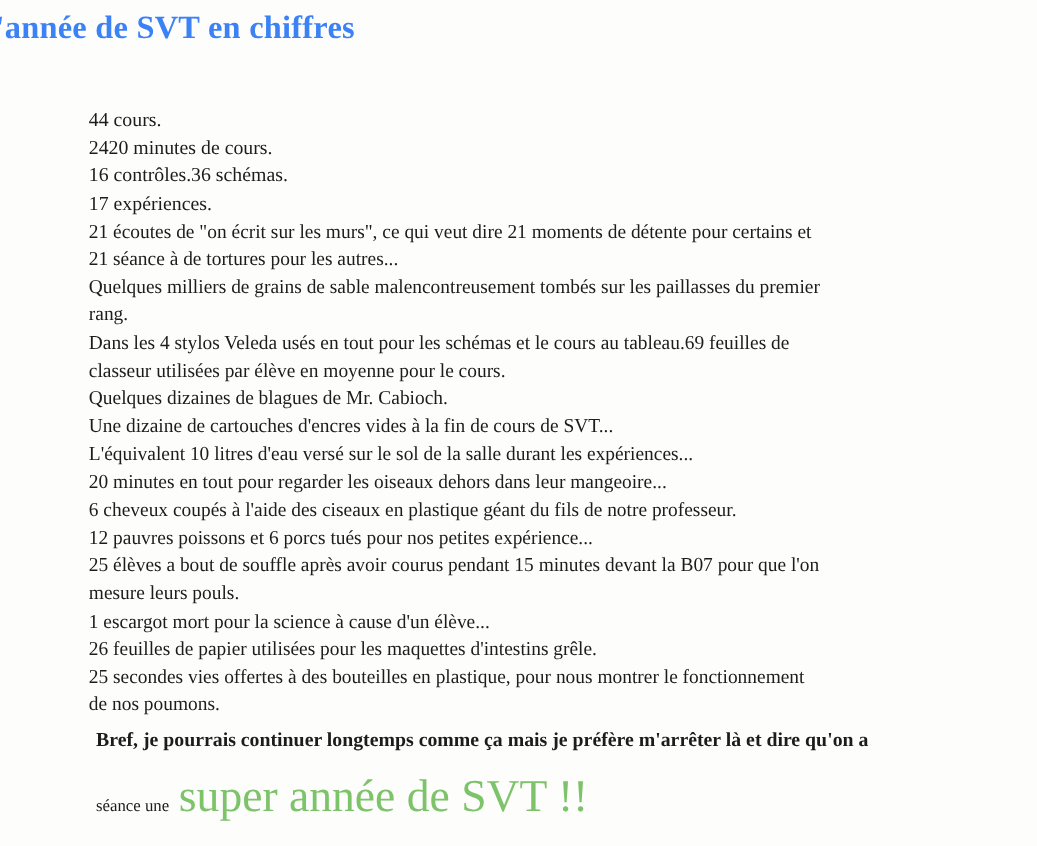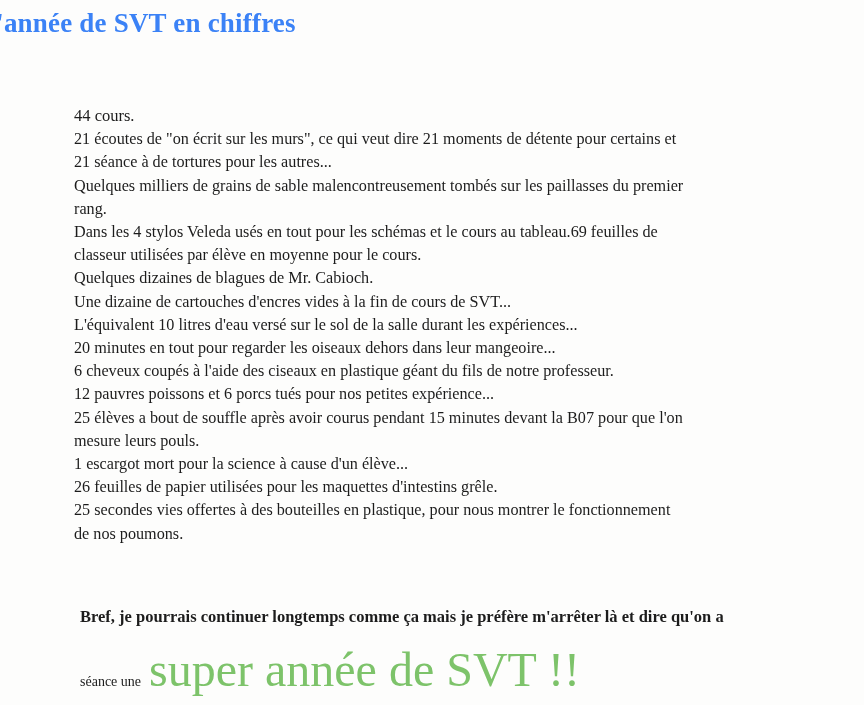--- a/index.html
+++ b/index.html
@@ -27,21 +27,21 @@
       color: #3b82f6;
       padding-left: 0;
       box-sizing: border-box;
     }
     .title-inner {
       display: inline-block;
       margin-left: -22px;
     }
     .lines {
       position: absolute;
-      top: 104px;
+      top: 88px;
       left: 74px;
       width: 720px;
       font-size: 16.5px;
       line-height: 23.2px;
     }
     .line {
       white-space: nowrap;
     }
     .line.condensed {
       transform-origin: left center;
@@ -58,35 +58,38 @@
       position: absolute;
       top: 642px;
       left: 80px;
       white-space: nowrap;
     }
     .final .small {
       font-size: 14px;
       vertical-align: baseline;
     }
     .final .big {
-      font-size: 48px;
+      font-size: 38px;
       color: #7dc36a;
       margin-left: 4px;
       vertical-align: baseline;
     }
   </style>
 </head>
 <body>
 
 <div class="title">
   <span class="title-inner">L'année de SVT en chiffres</span>
 </div>
 
 <div class="lines">
   <div class="line">44 cours.</div>
+  <div class="line">2420 minutes de cours.</div>
+  <div class="line">16 contrôles.36 schémas.</div>
+  <div class="line">17 expériences.</div>
   <div class="line condensed" style="transform: scaleX(0.980556);">21 écoutes de "on écrit sur les murs", ce qui veut dire 21 moments de détente pour certains et</div>
   <div class="line condensed" style="transform: scaleX(0.980556);">21 séance à de tortures pour les autres...</div>
   <div class="line condensed" style="transform: scaleX(0.980556);">Quelques milliers de grains de sable malencontreusement tombés sur les paillasses du premier</div>
   <div class="line condensed" style="transform: scaleX(0.980556);">rang.</div>
   <div class="line condensed" style="transform: scaleX(0.980556);">Dans les  4 stylos Veleda usés en tout pour les schémas et le cours au tableau.69 feuilles de</div>
   <div class="line condensed" style="transform: scaleX(0.980556);">classeur utilisées par élève en moyenne pour le cours.</div>
   <div class="line condensed" style="transform: scaleX(0.980556);">Quelques dizaines de blagues de Mr. Cabioch.</div>
   <div class="line condensed" style="transform: scaleX(0.980556);">Une dizaine de cartouches d'encres vides à la fin de cours de SVT...</div>
   <div class="line condensed" style="transform: scaleX(0.980556);">L'équivalent 10 litres d'eau versé sur le sol de la salle durant les expériences...</div>
   <div class="line condensed" style="transform: scaleX(0.980556);">20 minutes en tout pour regarder les oiseaux dehors dans leur mangeoire...</div>

